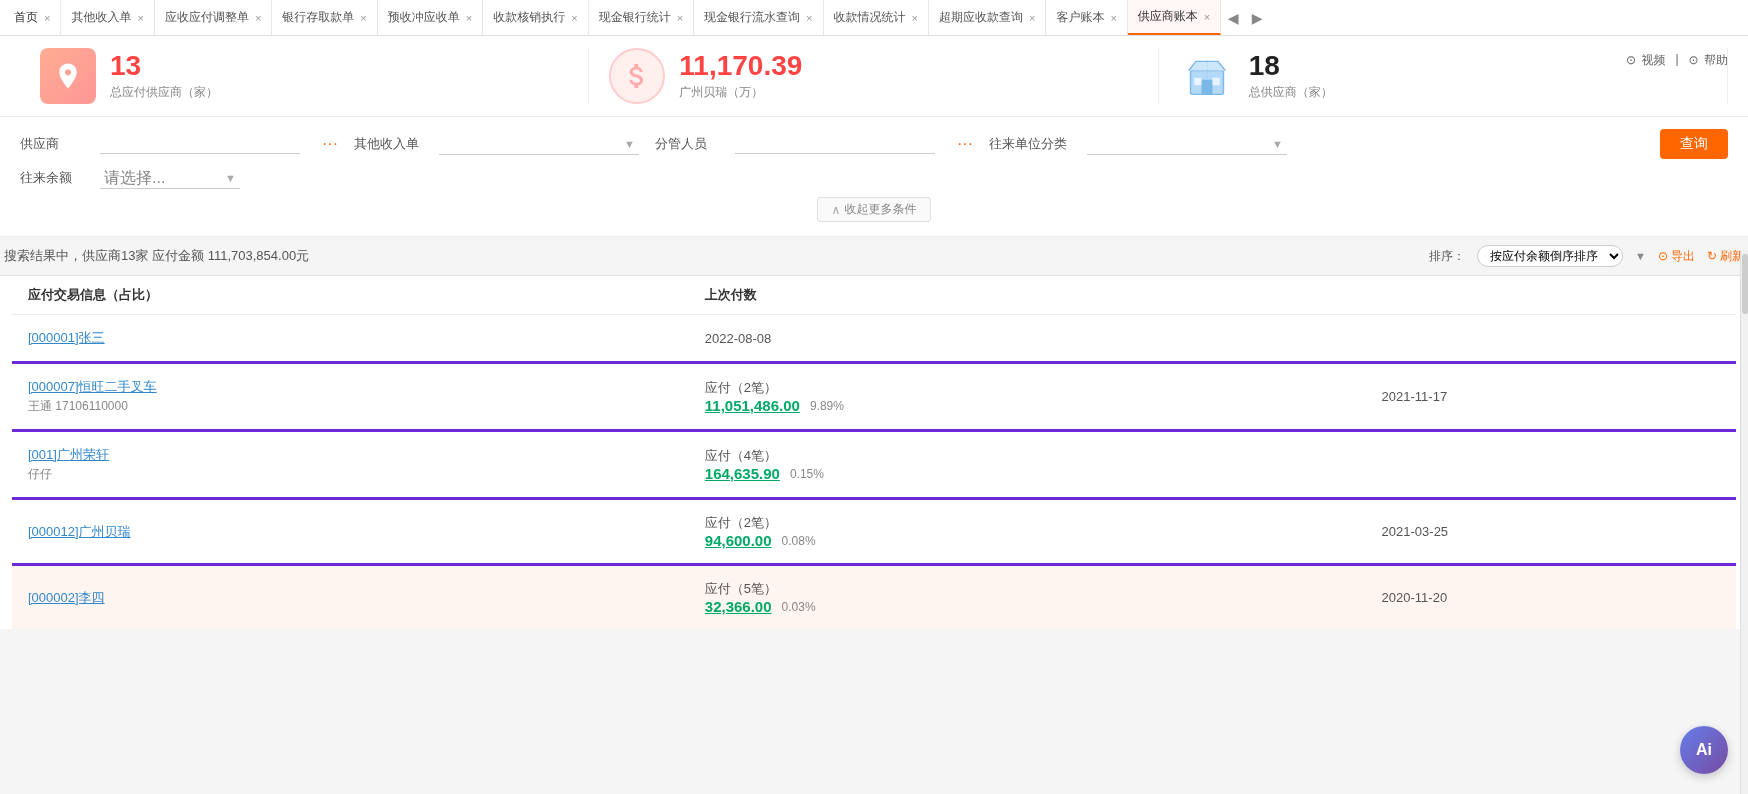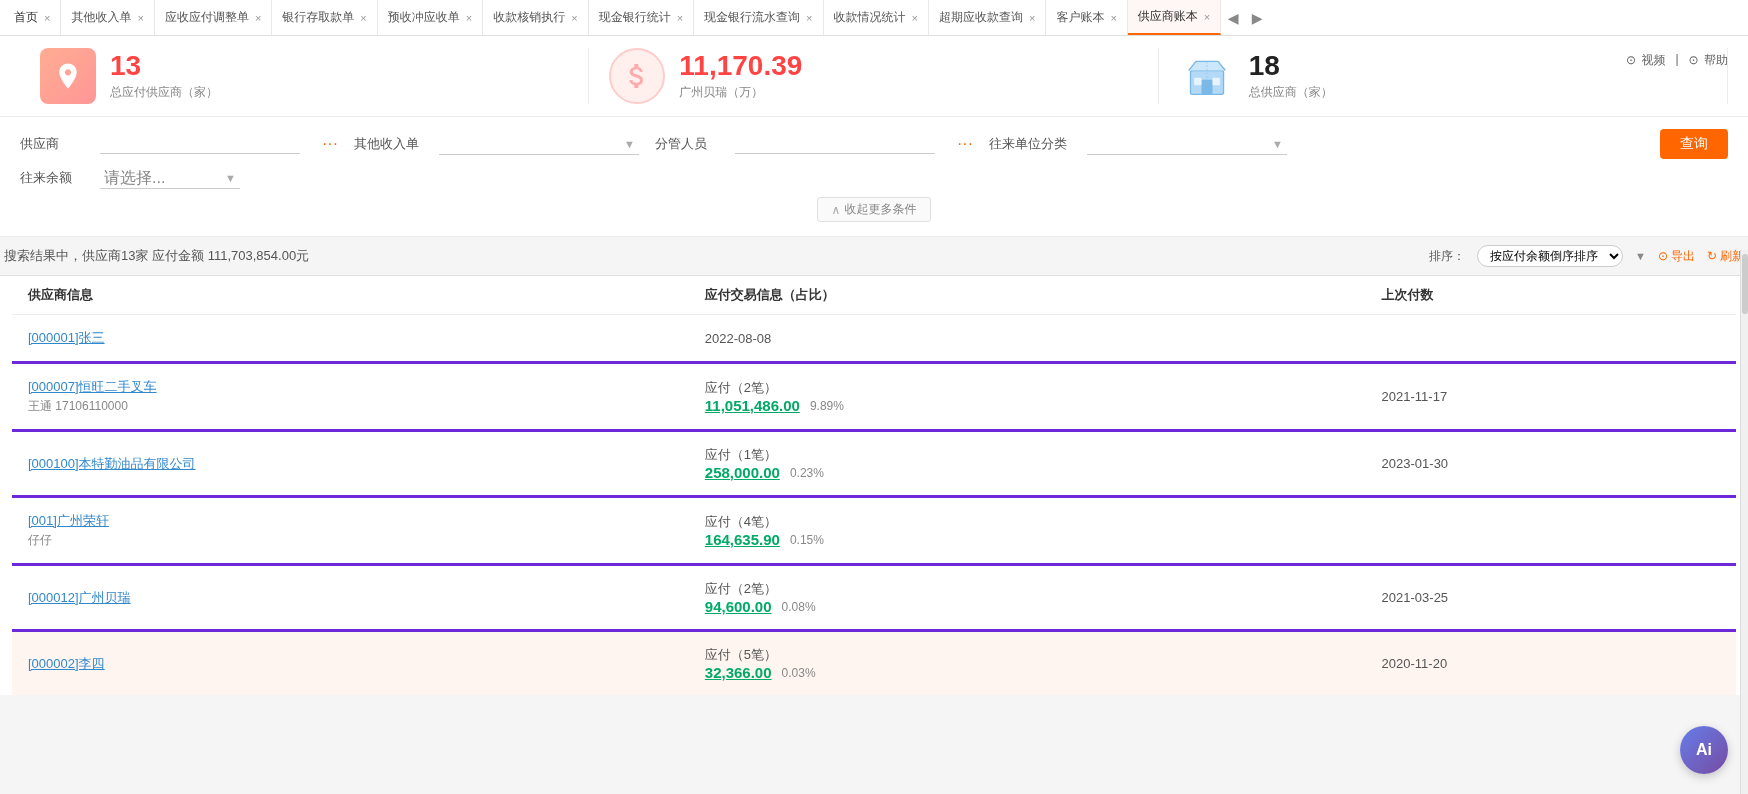--- a/index.html
+++ b/index.html
@@ -499,21 +499,20 @@
     </div>
     <div class="action-btn">
       <span>↻</span>
       <span>刷新</span>
     </div>
   </div>
 </div>
 
 <div class="table-area">
   <div class="table-header">
-    <span>供应商信息</span>
     <span>应付交易信息（占比）</span>
     <span>上次付数</span>
   </div>
 
   <div class="table-row">
     <div>
       <div class="supplier-link">[000001]张三</div>
     </div>
     <div class="last-pay">2022-08-08</div>
   </div>
@@ -526,33 +525,20 @@
     <div>
       <div class="tx-label">应付（2笔）</div>
       <div class="tx-row">
         <span class="tx-amount">11,051,486.00</span>
         <span class="tx-pct">9.89%</span>
       </div>
     </div>
     <div class="last-pay">2021-11-17</div>
   </div>
 
-  <div class="table-row">
-    <div>
-      <div class="supplier-link">[000100]本特勤油品有限公司</div>
-    </div>
-    <div>
-      <div class="tx-label">应付（1笔）</div>
-      <div class="tx-row">
-        <span class="tx-amount">258,000.00</span>
-        <span class="tx-pct">0.23%</span>
-      </div>
-    </div>
-    <div class="last-pay">2023-01-30</div>
-  </div>
 
   <div class="table-row">
     <div>
       <div class="supplier-link">[001]广州荣轩</div>
       <div class="supplier-sub">仔仔</div>
     </div>
     <div>
       <div class="tx-label">应付（4笔）</div>
       <div class="tx-row">
         <span class="tx-amount">164,635.90</span>

